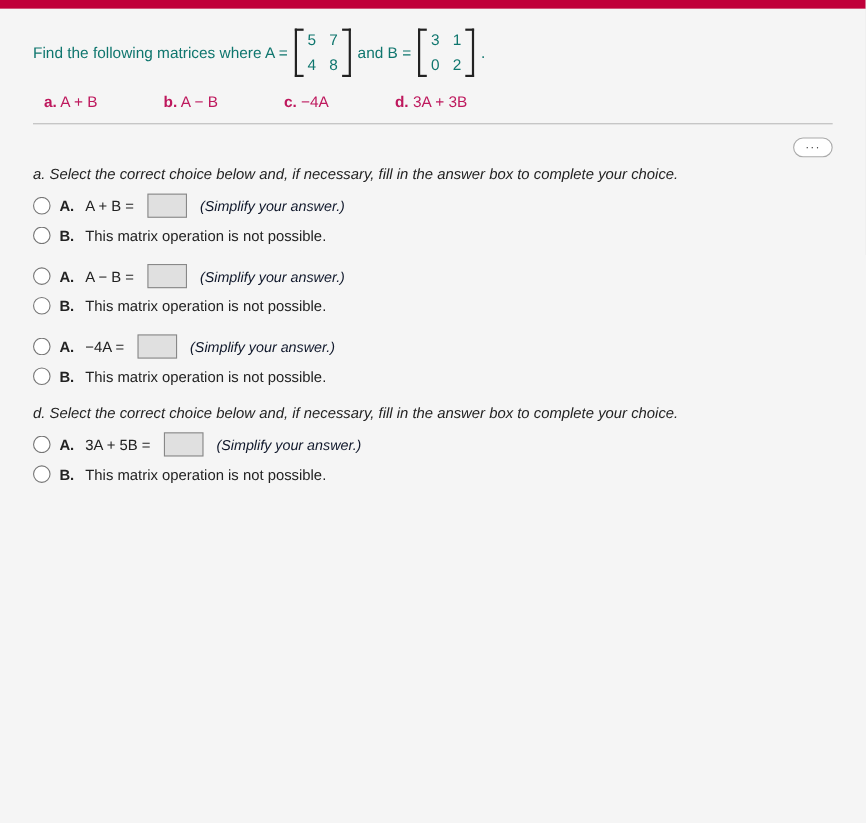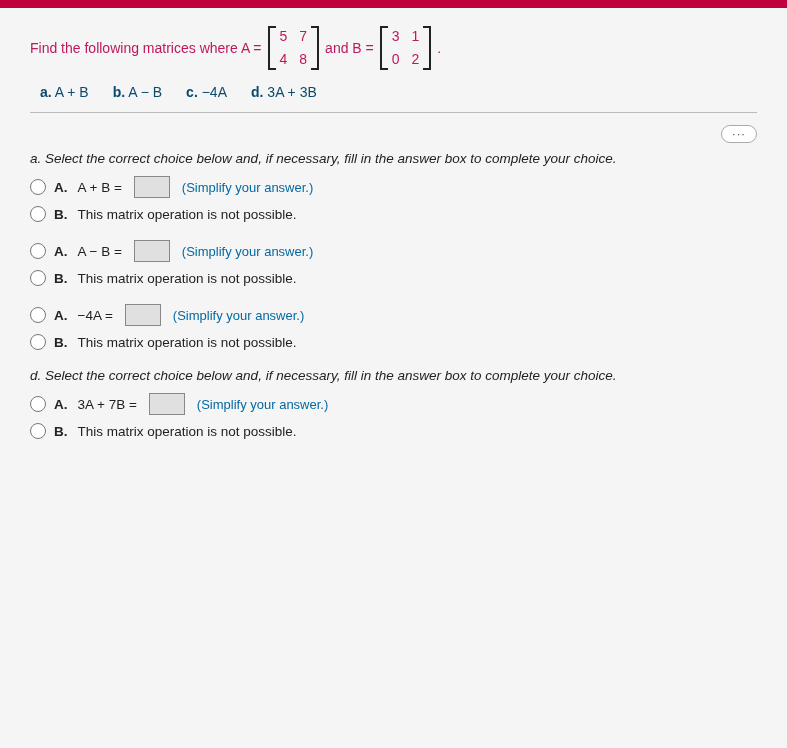--- a/index.html
+++ b/index.html
@@ -18,21 +18,21 @@
       background: #f5f5f5;
       margin: 0;
       padding: 18px 30px 30px 30px;
       min-height: 740px;
     }
     .problem-header {
       display: flex;
       align-items: center;
       margin-bottom: 14px;
       font-size: 14px;
-      color: #be185d;
+      color: #0f766e;
       flex-wrap: wrap;
       gap: 6px;
     }
     .matrix-bracket-wrapper {
       display: inline-flex;
       align-items: center;
     }
     .matrix-bracket-left {
       display: inline-block;
       border-left: 2px solid #222;
@@ -56,24 +56,24 @@
       grid-template-columns: 1fr 1fr;
       gap: 2px 12px;
       font-size: 14px;
       line-height: 1.5;
     }
     .matrix-values span {
       text-align: center;
     }
     .sub-labels {
       display: flex;
-      gap: 24px;
+      gap: 60px;
       margin: 10px 0 12px 10px;
       font-size: 14px;
-      color: #0c4a6e;
+      color: #be185d;
       font-weight: normal;
     }
     .sub-labels span {
       font-weight: normal;
     }
     .sub-labels span b {
       font-weight: bold;
     }
     .divider {
       border: none;
@@ -127,22 +127,23 @@
     .answer-box {
       display: inline-block;
       width: 36px;
       height: 22px;
       border: 1px solid #888;
       background: #e0e0e0;
       vertical-align: middle;
       margin: 0 4px;
     }
     .italic-note {
+      font-style: italic;
       font-size: 13px;
-      color: #0369a1;
+      color: #0f172a;
     }
   </style>
 </head>
 <body>
 
 <div class="top-bar"></div>
 
 <div class="main-container">
 
   <div class="problem-header">
@@ -232,21 +233,21 @@
       <span class="option-label">B.</span>
       <span>This matrix operation is not possible.</span>
     </div>
   </div>
 
   <div class="section">
     <div class="section-instruction">d. Select the correct choice below and, if necessary, fill in the answer box to complete your choice.</div>
     <div class="option-row">
       <input type="radio" name="q_d" style="">
       <span class="option-label">A.</span>
-      <span>3A + 7B =</span>
+      <span>3A + 5B =</span>
       <span class="answer-box"></span>
       <span class="italic-note">(Simplify your answer.)</span>
     </div>
     <div class="option-row">
       <input type="radio" name="q_d" style="">
       <span class="option-label">B.</span>
       <span>This matrix operation is not possible.</span>
     </div>
   </div>
 

